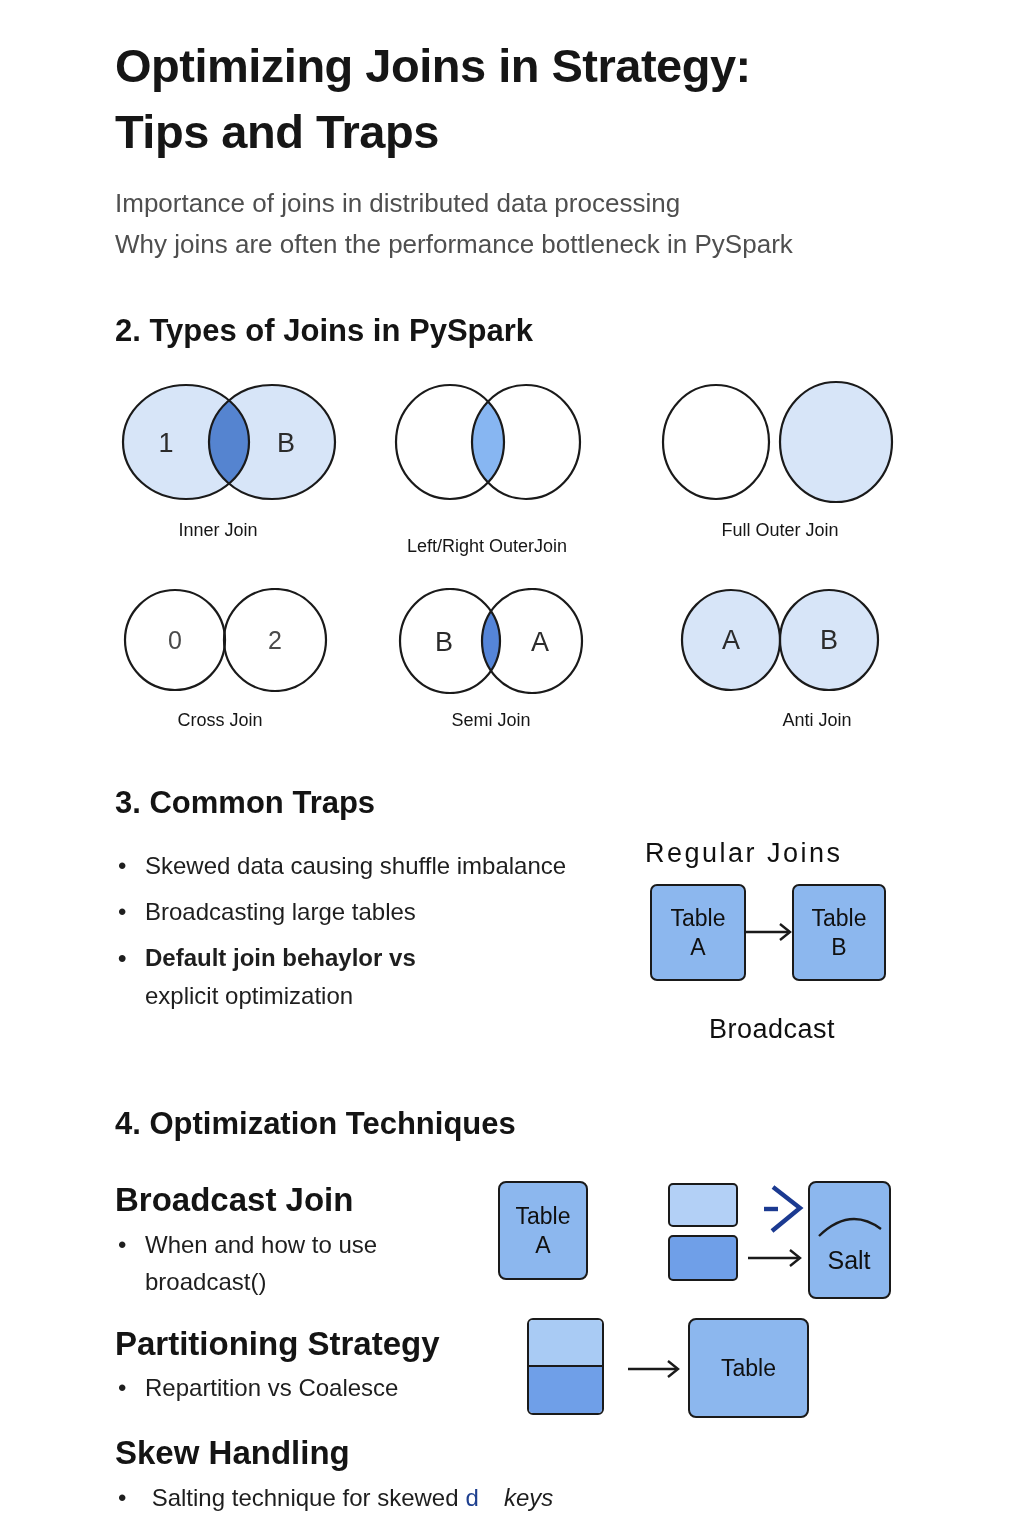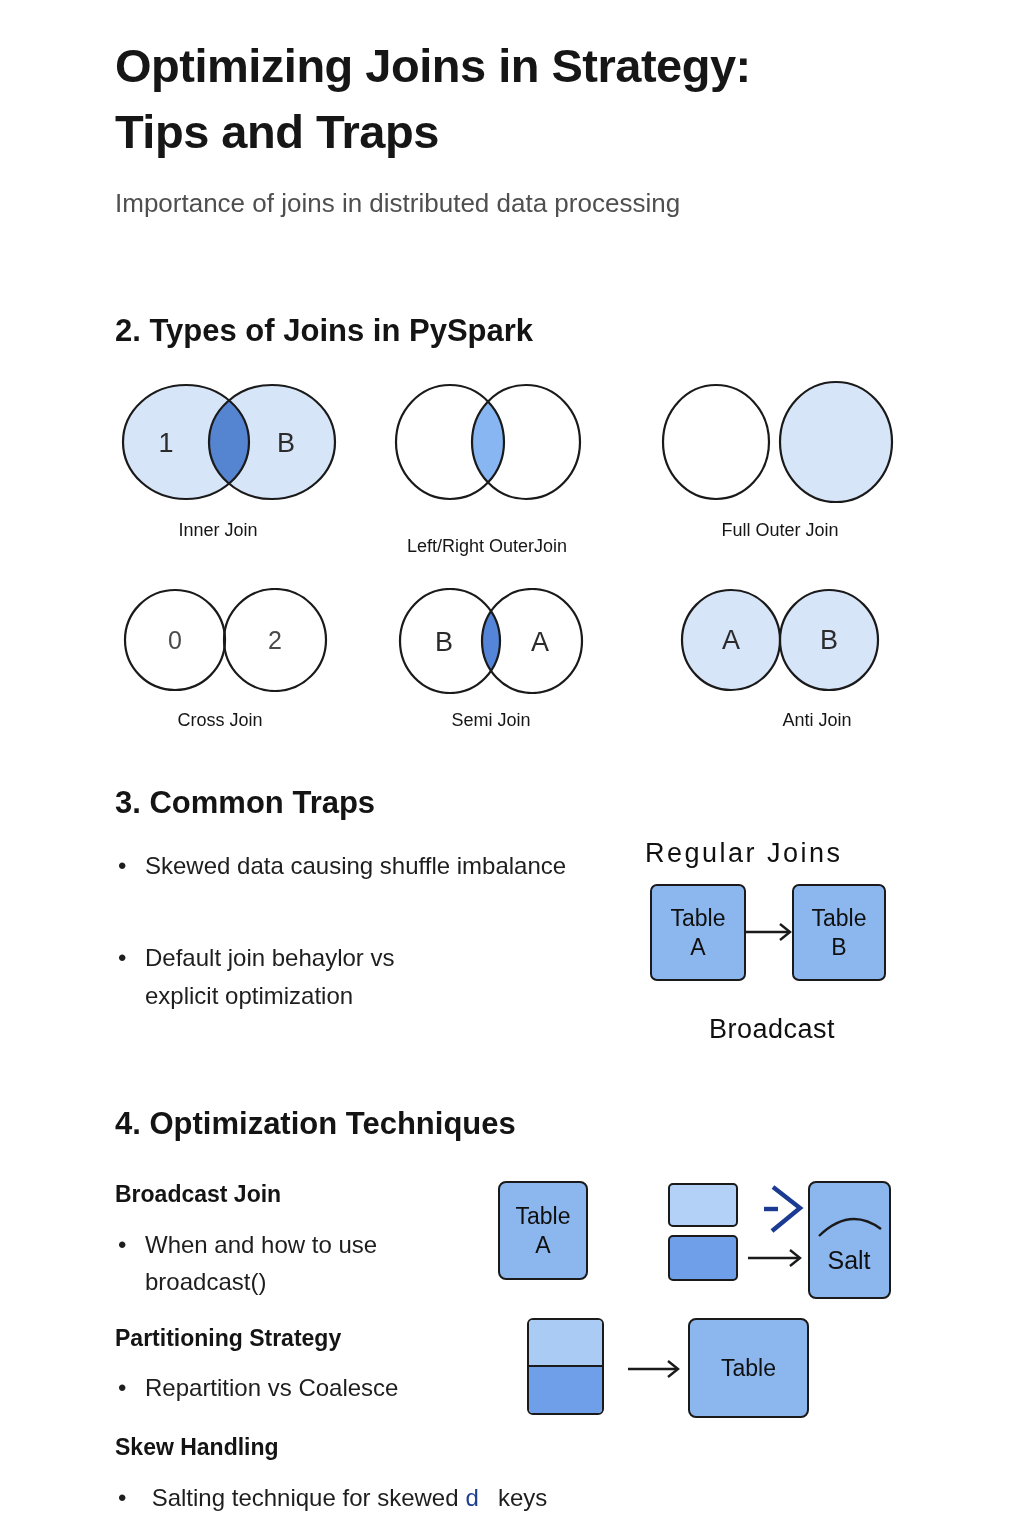--- a/index.html
+++ b/index.html
@@ -2,56 +2,57 @@
 <html style="--venn_light: #d7e5f8; --inner_overlap: #5584d0; --outer_overlap: #87b6f2; --semi_overlap: #5585d8; --box_blue: #8cb7ee; --rect_light_blue: #b3d0f6; --rect_medium_blue: #6f9fe8; --partition_top: #a9cbf4; --partition_bottom: #6f9fe8; --arrow_navy: #1b3a91; --stroke_dark: #1a1a1a; --highlight_d: #1d3f8f;"><head>
 <meta charset="utf-8">
 <style>
   html,body{margin:0;padding:0;background:#ffffff;}
   #page{position:relative;width:1024px;height:1536px;background:#ffffff;
         font-family:"Liberation Sans",sans-serif;overflow:hidden;color:#1a1a1a;}
   .abs{position:absolute;}
   .h1{font-size:47px;font-weight:700;color:#161616;letter-spacing:-0.5px;white-space:nowrap;}
   .sub{font-size:26px;color:#4f4f4f;white-space:nowrap;}
   .h2{font-size:31px;font-weight:700;color:#141414;white-space:nowrap;}
-  .h3{font-size:23px;font-weight:700;color:#141414;white-space:nowrap;}
+  .h3{font-size:33px;font-weight:700;color:#141414;white-space:nowrap;}
   .venn-label{font-size:18px;color:#161616;transform:translateX(-50%);white-space:nowrap;}
   .bullet{font-size:24px;color:#1e1e1e;white-space:nowrap;}
   .bullet::before{content:"\2022";display:inline-block;width:27px;color:#1e1e1e;}
   .cont{font-size:24px;color:#1e1e1e;padding-left:27px;white-space:nowrap;}
   .rj-title{font-size:27px;font-weight:500;letter-spacing:2.5px;color:#101010;white-space:nowrap;}
   .caption{font-size:27px;font-weight:500;letter-spacing:0.5px;color:#101010;transform:translateX(-50%);white-space:nowrap;}
   .tbox{position:absolute;background:var(--box_blue);border:2px solid var(--stroke_dark);
         border-radius:7px;display:flex;flex-direction:column;align-items:center;
         justify-content:center;font-size:23px;color:#101010;line-height:1.25;box-sizing:border-box;}
   .srect{position:absolute;border:2px solid var(--stroke_dark);border-radius:5px;box-sizing:border-box;}
   .partbox{position:absolute;border:2px solid var(--stroke_dark);border-radius:6px;overflow:hidden;box-sizing:border-box;}
   .partbox .half-top{width:100%;height:48%;background:var(--partition_top);}
   .partbox .half-bot{width:100%;height:52%;background:var(--partition_bottom);border-top:2px solid var(--stroke_dark);box-sizing:border-box;}
   .hl{color:var(--highlight_d);margin-left:7px;}
-  .tail{margin-left:19px;}
+  .tail{margin-left:25px;font-style:italic;}
   svg text{font-family:"Liberation Sans",sans-serif;}
   .f-light{fill:var(--venn_light);}
   .f-white{fill:#ffffff;}
   .f-inner-ov{fill:var(--inner_overlap);}
   .f-outer-ov{fill:var(--outer_overlap);}
   .f-semi-ov{fill:var(--semi_overlap);}
   .oln{fill:none;stroke:var(--stroke_dark);stroke-width:2.2;}
   .vt{font-size:27px;fill:#2b2b2b;text-anchor:middle;}
   .vt-gray{font-size:25px;fill:#4a4a4a;text-anchor:middle;}
   .arrow-stroke{stroke:var(--stroke_dark);stroke-width:2.4;fill:none;}
   .arrow-navy{stroke:var(--arrow_navy);stroke-width:4.4;fill:none;}
 </style>
 </head>
 <body>
 
 <div id="page">
 
   <div class="abs h1" style="left:115px;top:38px;">Optimizing Joins in Strategy:</div>
   <div class="abs h1" style="left:115px;top:104px;">Tips and Traps</div>
   <div class="abs sub" style="left:115px;top:188px;">Importance of joins in distributed data processing</div>
+  <div class="abs sub" style="left:115px;top:229px;">Why joins are often the performance bottleneck in PySpark</div>
 
   <div class="abs h2" style="left:115px;top:313px;">2. Types of Joins in PySpark</div>
 
   <svg class="abs" style="left:120px;top:382px;" width="226" height="120" viewBox="0 0 226 120">
     <defs>
         <clipPath id="clipInner">
           <ellipse cx="66" cy="60" rx="63" ry="57"></ellipse>
         </clipPath>
       </defs>
     <ellipse cx="66" cy="60" rx="63" ry="57" class="f-light"></ellipse>
@@ -126,21 +127,22 @@
     <text x="149" y="61" class="vt">B</text>
   </svg>
 
   <div class="abs venn-label" style="left:220px;top:710px;">Cross Join</div>
   <div class="abs venn-label" style="left:491px;top:710px;">Semi Join</div>
   <div class="abs venn-label" style="left:778px;top:710px;margin-left:39px;">Anti Join</div>
 
   <div class="abs h2" style="left:115px;top:785px;">3. Common Traps</div>
 
   <div class="abs bullet" style="left:118px;top:852px;">Skewed data causing shuffle imbalance</div>
-  <div class="abs bullet" style="left:118px;top:944px;">Default join behaylor vs</div>
+  <div class="abs bullet" style="left:118px;top:898px;">Broadcasting large tables</div>
+  <div class="abs bullet" style="left:118px;top:944px;font-weight:bold;">Default join behaylor vs</div>
   <div class="abs cont" style="left:118px;top:982px;">explicit optimization</div>
 
   <div class="abs rj-title" style="left:645px;top:838px;">Regular Joins</div>
 
   <div class="tbox" style="left:650px;top:884px;width:96px;height:97px;">
     <span>Table</span>
     <span>A</span>
   </div>
   <svg class="abs" style="left:746px;top:921px;" width="46" height="22" viewBox="0 0 46 22">
     <path d="M0 11 H42" class="arrow-stroke"></path>

